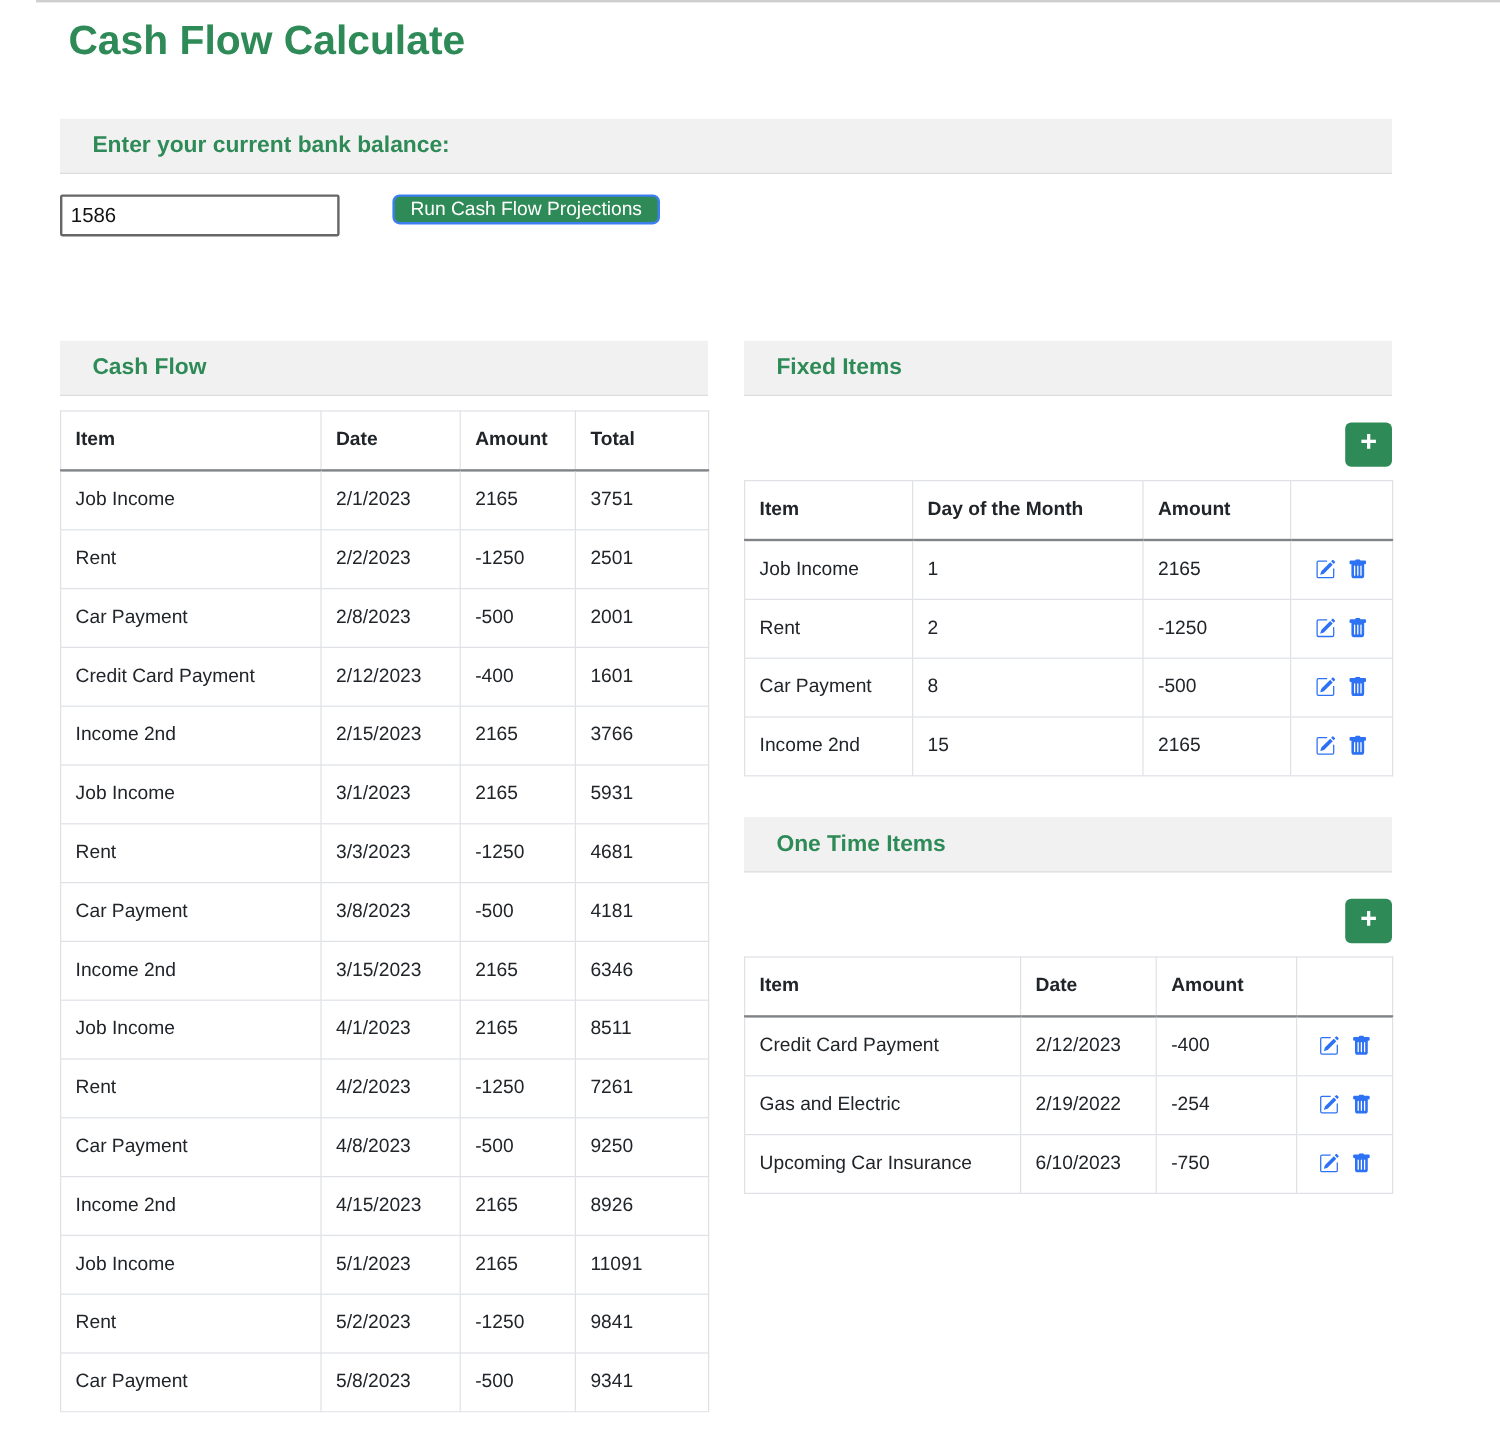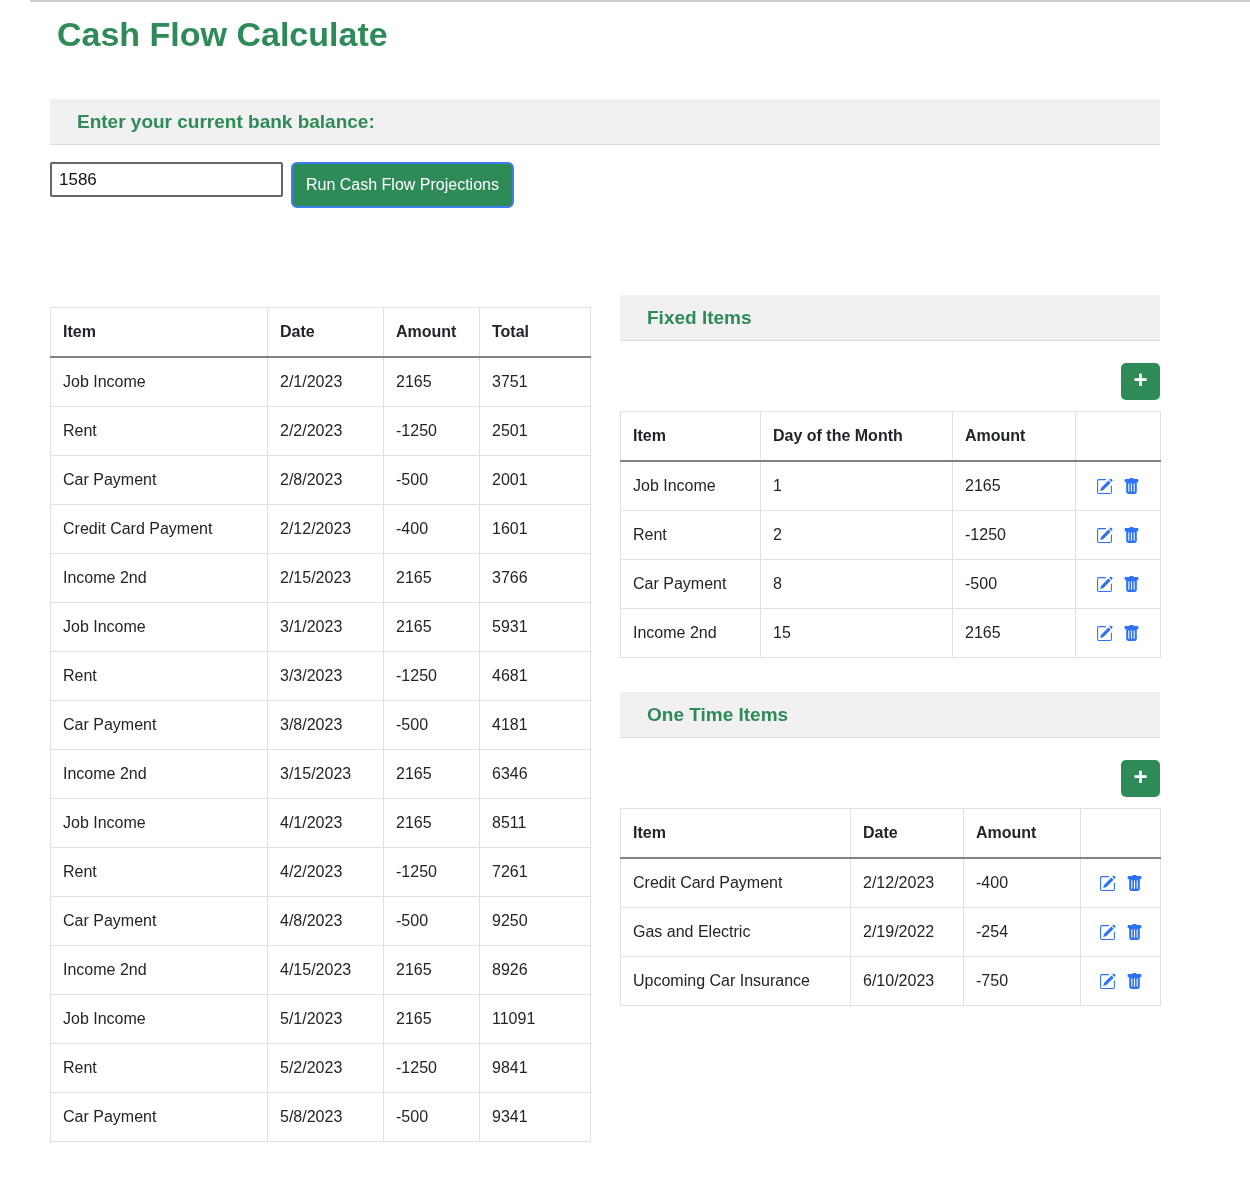--- a/index.html
+++ b/index.html
@@ -16,24 +16,24 @@
   html,body{margin:0;padding:0;background:#fff;color:var(--text);
     font-family:"Liberation Sans", sans-serif;}
   .top-border{border-top:2px solid #cfcfcf;margin-left:30px;height:0;}
   .container{width:1110px;margin-left:50px;}
   h1.page-title{font-size:34px;line-height:40px;font-weight:700;color:var(--green);
     margin:12px 0 0 7px;}
   .section-bar{background:var(--bar-bg);border-bottom:1px solid var(--bar-border);
     height:46px;display:flex;align-items:center;padding-left:27px;
     font-size:19px;font-weight:700;color:var(--green);}
   .balance-bar{margin-top:45px;}
-  .input-row{margin-top:17px;display:flex;align-items:stretch;}
+  .input-row{margin-top:17px;display:flex;align-items:stretch;gap:36px;}
   .balance-input{width:233px;height:35px;border:2px solid #666;border-radius:2px;
     font-size:17px;padding:0 7px;font-family:"Liberation Sans", sans-serif;color:#111;}
-  .run-button{margin-left:8px;height:46px;padding:0 13px;background:var(--green);
+  .run-button{margin-left:8px;height:25px;padding:0 13px;background:var(--green);
     color:#fff;font-size:16px;border:2px solid var(--btn-border-blue);border-radius:6px;
     font-family:"Liberation Sans", sans-serif;cursor:pointer;}
   .columns{display:flex;gap:30px;margin-top:87px;align-items:flex-start;}
   .col{width:540px;}
   table{border-collapse:collapse;width:540px;font-size:16px;table-layout:fixed;}
   th,td{border:1px solid var(--table-border);padding:12px;text-align:left;
     line-height:24px;overflow:hidden;white-space:nowrap;}
   thead th{font-weight:700;border-bottom:2px solid var(--header-divider);}
   .cashflow-table{margin-top:12px;}
   .add-row{display:flex;justify-content:flex-end;margin-top:22px;}
@@ -61,20 +61,23 @@
   </div>
 
   <div class="input-row">
     <input class="balance-input" type="text" value="1586" style="">
     <button class="run-button">Run Cash Flow Projections</button>
   </div>
 
   <div class="columns">
 
     <div class="col">
+      <div class="section-bar">
+        <span>Cash Flow</span>
+      </div>
       <table class="cashflow-table">
         <colgroup>
           <col style="width:217px">
             <col style="width:116px">
             <col style="width:96px">
             <col style="width:111px">
         </colgroup>
         <thead>
           <tr>
             <th>Item</th>

